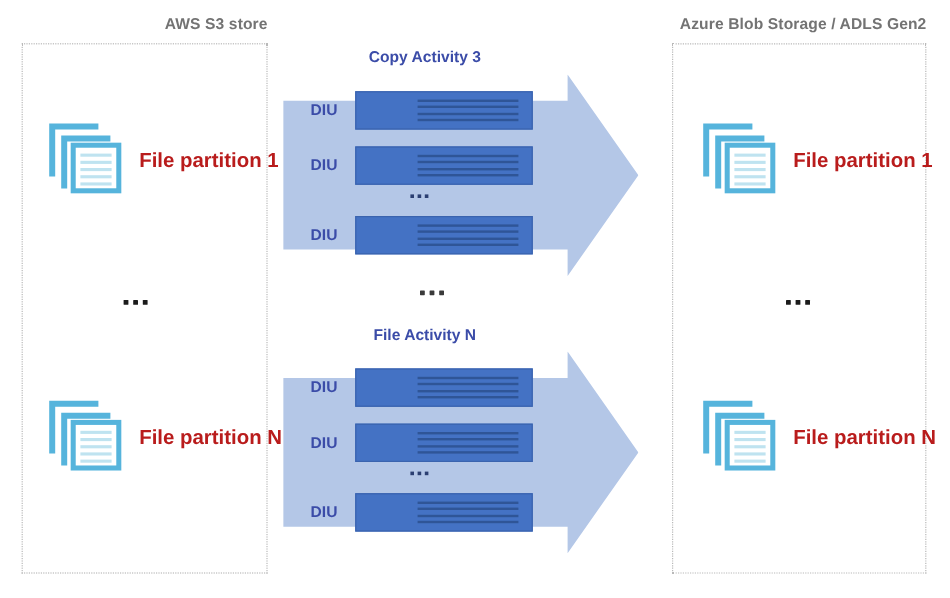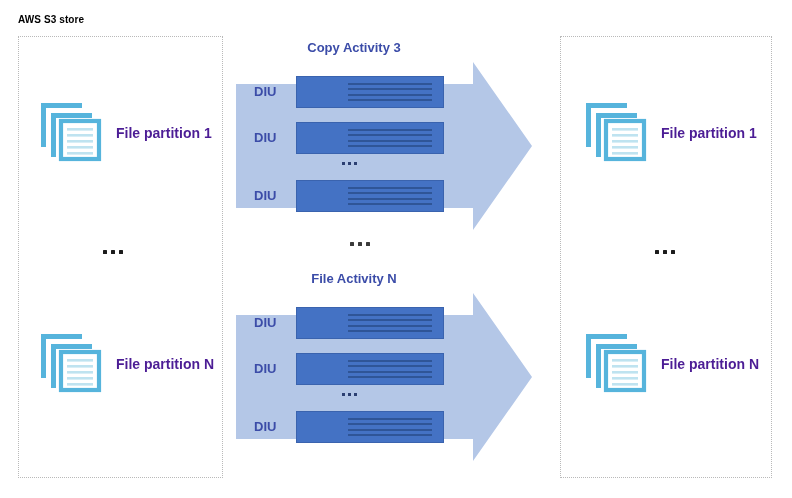--- a/index.html
+++ b/index.html
@@ -20,26 +20,26 @@
   .stage {
     position: absolute;
     inset: 0;
     width: 792px;
     height: 498px;
   }
 
   
   .caption {
     position: absolute;
-    color: #000000;
+    color: #737373;
     font-weight: bold;
-    font-size: 10px;
+    font-size: 13px;
     letter-spacing: 0.1px;
     white-space: nowrap;
-    text-align: left;
+    text-align: right;
     line-height: 16px;
   }
   #caption-source  { left: 18px;  top: 12px; width: 205px; }
   #caption-target  { left: 560px; top: 12px; width: 212px; }
 
   
   .store-box {
     position: absolute;
     border: 1.6px dotted #b9b9b9;
     background: transparent;
@@ -50,23 +50,23 @@
 
   
   .partition {
     position: absolute;
     display: flex;
     align-items: center;
     gap: 14px;
   }
   .partition .files-icon { flex: 0 0 auto; }
   .partition .partition-label {
-    color: #4c1d95;
+    color: #b91c1c;
     font-weight: bold;
-    font-size: 14px;
+    font-size: 17px;
     white-space: nowrap;
     line-height: 16px;
   }
 
   #partition-src-1 { left: 38px;  top: 100px; }
   #partition-src-n { left: 38px;  top: 331px; }
   #partition-dst-1 { left: 583px; top: 100px; }
   #partition-dst-n { left: 583px; top: 331px; }
 
   
@@ -134,21 +134,21 @@
   .diu-row-1 { top: 13px; }
   .diu-row-2 { top: 59px; }
   .diu-row-3 { top: 117px; }
 
   .diu-label {
     color: #3B4CA8;
     font-weight: bold;
     font-size: 13px;
     line-height: 16px;
     width: 32px;
-    text-align: left;
+    text-align: center;
     flex: 0 0 auto;
   }
 
   .diu-unit {
     flex: 0 0 auto;
     width: 148px;
     height: 32px;
     background: #4472C4;
     border: 1.5px solid #3A63AE;
     box-sizing: border-box;
@@ -320,20 +320,21 @@
         <span class="diu-unit">
           <span></span>
             <span></span>
             <span></span>
             <span></span>
         </span>
       </div>
     </div>
   </div>
 
+  <div class="caption" id="caption-target">Azure Blob Storage / ADLS Gen2</div>
 
   <div class="store-box" id="store-target"></div>
 
   <div class="partition" id="partition-dst-1">
     <span class="files-icon">
       <svg width="64" height="62" viewBox="0 0 64 62" aria-hidden="true">
         <path d="M3 3 H44 V8 H8 V47 H3 Z" fill="#56B4DC"></path>
         <path d="M13 13 H54 V18 H18 V57 H13 Z" fill="#56B4DC"></path>
         <rect x="23" y="21" width="38" height="38" fill="#FFFFFF" stroke="#56B4DC" stroke-width="4.2"></rect>
         <g fill="#BFE3F0">

